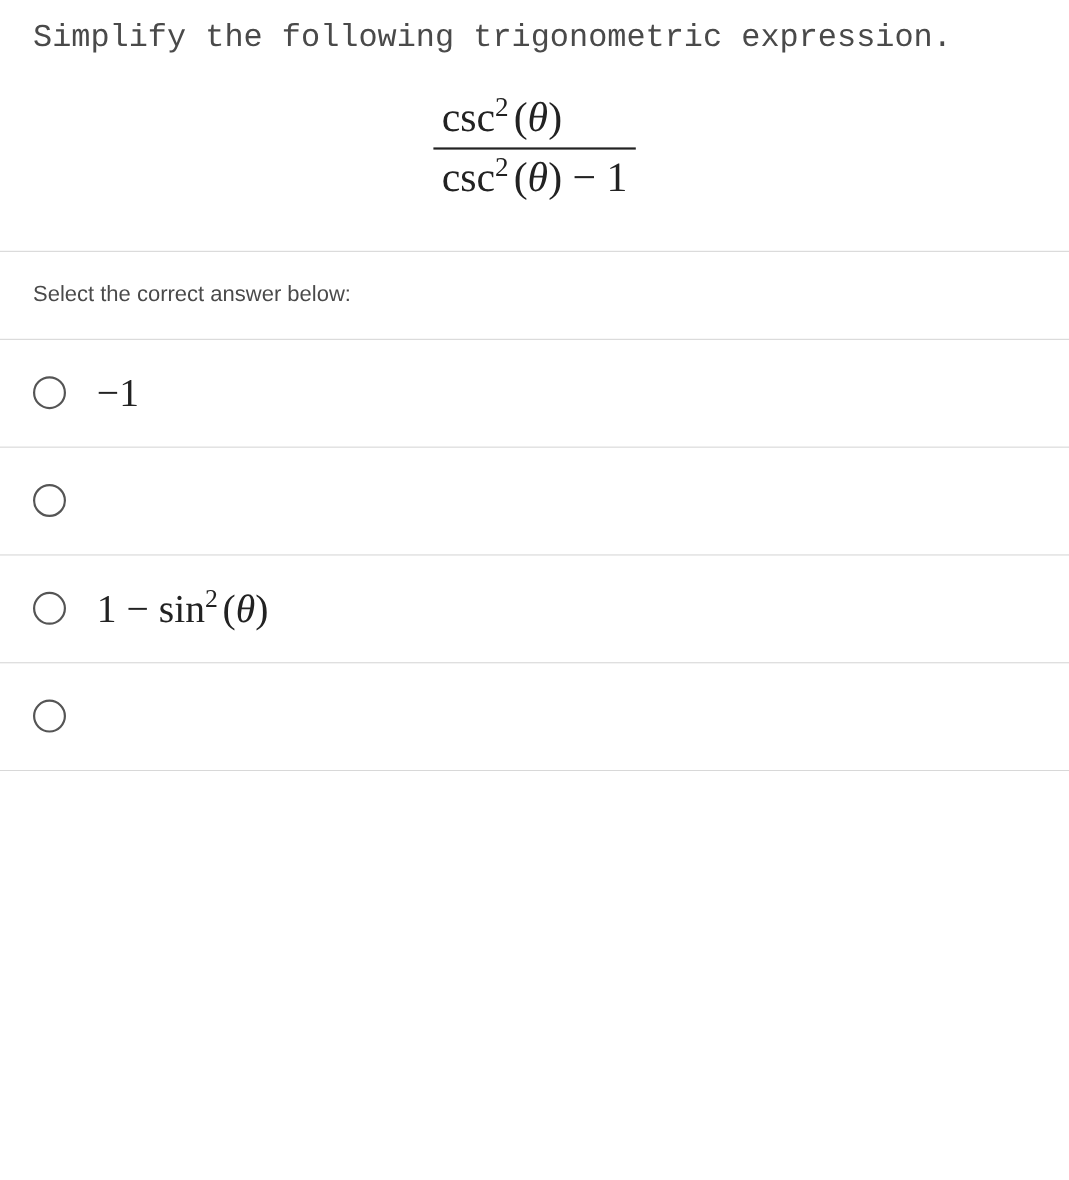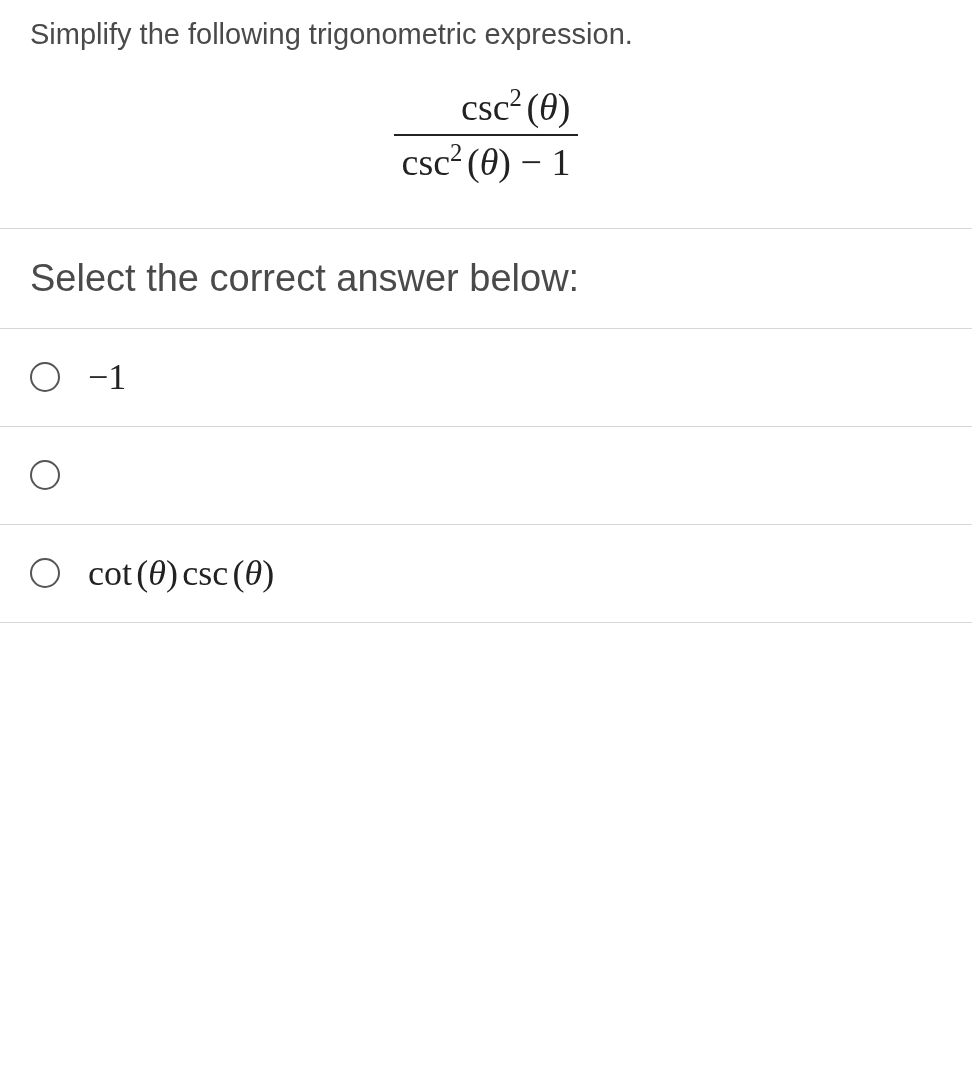--- a/index.html
+++ b/index.html
@@ -11,48 +11,49 @@
 }
 .question-block {
   padding: 18px 30px 40px 30px;
   border-bottom: 1px solid #d8d8d8;
 }
 .question-text {
   font-size: 29px;
   color: #4a4a4a;
   font-weight: 400;
   margin-bottom: 32px;
+  font-family: Liberation Mono, monospace;
 }
 .expression {
   font-family: "Times New Roman", Times, serif;
   font-size: 38px;
   text-align: center;
   color: #222;
   line-height: 1.3;
 }
 .fraction {
   display: inline-block;
   vertical-align: middle;
-  text-align: right;
+  text-align: left;
 }
 .numerator {
   display: block;
   padding: 0 8px 2px 8px;
   border-bottom: 2px solid #222;
 }
 .denominator {
   display: block;
   padding: 2px 8px 0 8px;
 }
 .prompt-block {
   padding: 28px 30px;
   border-bottom: 1px solid #d8d8d8;
 }
 .prompt-text {
-  font-size: 38px;
+  font-size: 20px;
   color: #4a4a4a;
   font-weight: 400;
 }
 .option-row {
   display: flex;
   align-items: center;
   padding: 0 30px;
   border-bottom: 1px solid #d8d8d8;
   min-height: 98px;
   cursor: pointer;
@@ -93,15 +94,18 @@
 <div id="options">
     <div class="option-row">
       <span class="radio"></span>
       <span class="option-label">−1</span>
     </div>
     <div class="option-row">
       <span class="radio"></span>
     </div>
     <div class="option-row">
       <span class="radio"></span>
-      <span class="option-label">cot<span class="thin"></span>(<i>θ</i>)<span class="thin"></span>csc<span class="thin"></span>(<i>θ</i>)</span>
+      <span class="option-label">1 − sin<sup>2</sup><span class="thin"></span>(<i>θ</i>)</span>
+    </div>
+    <div class="option-row">
+      <span class="radio"></span>
     </div>
   </div>
 
 </body></html>

